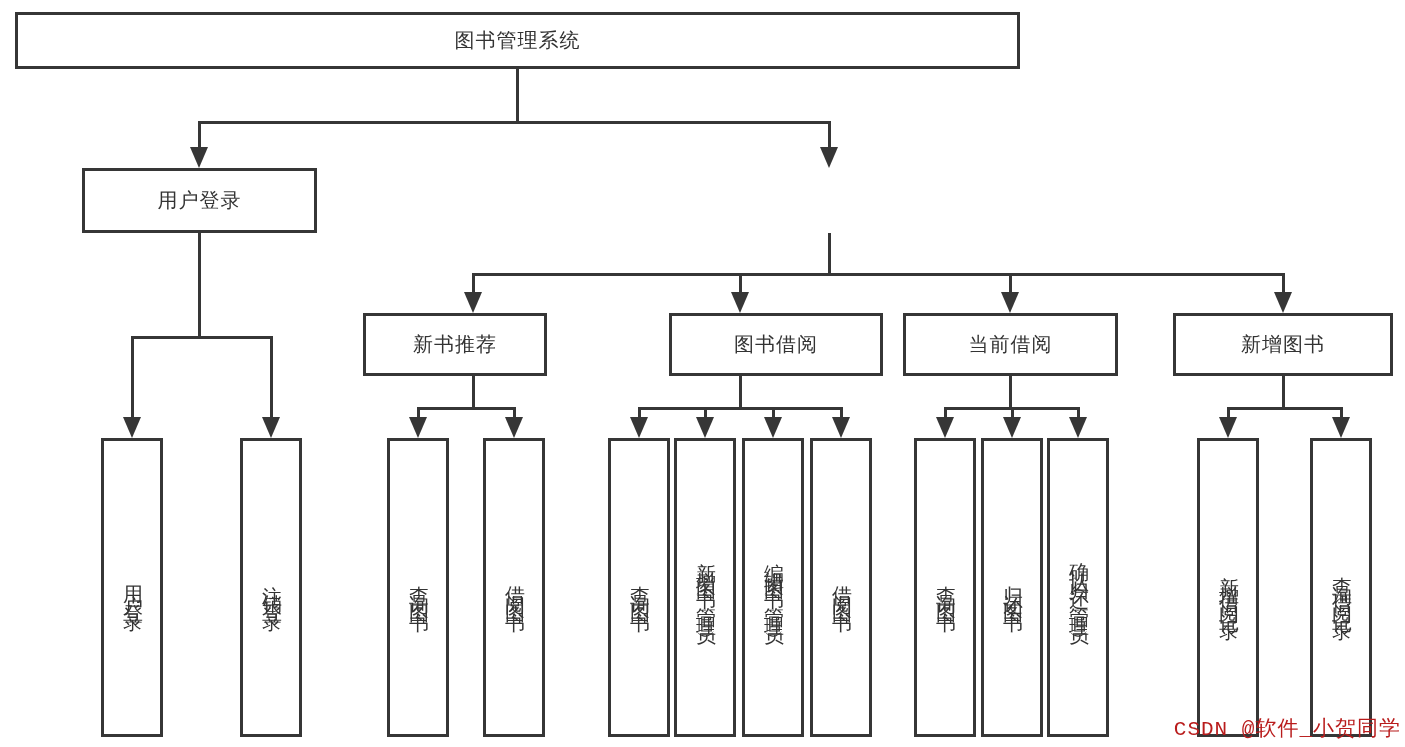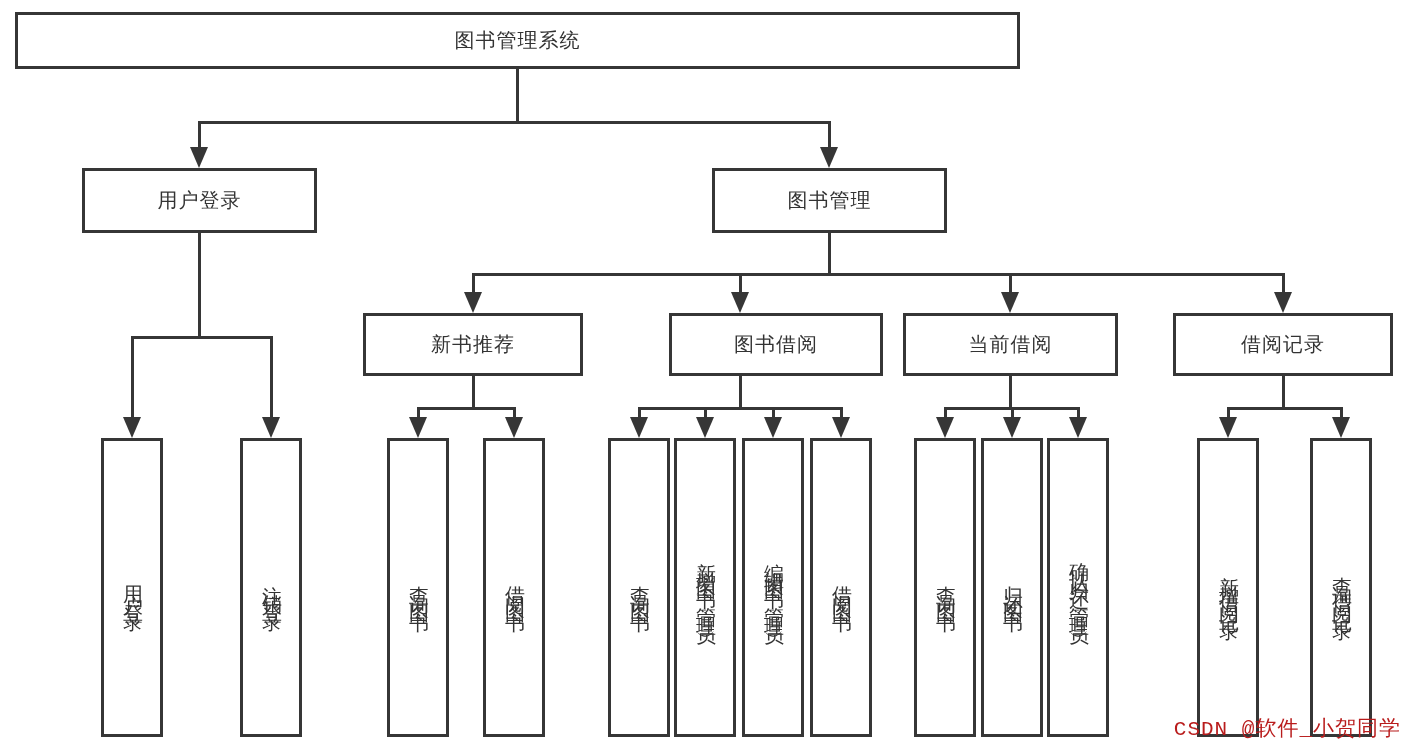--- a/index.html
+++ b/index.html
@@ -89,38 +89,37 @@
 <div id="canvas">
 
   <div class="node" style="left:15px; top:12px; width:1005px; height:57px;">图书管理系统</div>
 
   <div class="vline" style="left:516px; top:69px; height:54px;"></div>
   <div class="hline" style="left:198px; top:121px; width:633px;"></div>
   <div class="varrow" style="left:198px; top:121px; height:26px;"></div>
   <div class="varrow" style="left:828px; top:121px; height:26px;"></div>
 
   <div class="node" style="left:82px; top:168px; width:235px; height:65px;">用户登录</div>
-  <div class="node" style="left:712px; top:168px; width:235px; height:65px;">图书管理</div>
 
   <div class="vline" style="left:198px; top:233px; height:106px;"></div>
   <div class="hline" style="left:131px; top:336px; width:142px;"></div>
   <div class="varrow" style="left:131px; top:336px; height:81px;"></div>
   <div class="varrow" style="left:270px; top:336px; height:81px;"></div>
 
   <div class="vline" style="left:828px; top:233px; height:42px;"></div>
   <div class="hline" style="left:472px; top:273px; width:813px;"></div>
   <div class="varrow" style="left:472px; top:273px; height:19px;"></div>
   <div class="varrow" style="left:739px; top:273px; height:19px;"></div>
   <div class="varrow" style="left:1009px; top:273px; height:19px;"></div>
   <div class="varrow" style="left:1282px; top:273px; height:19px;"></div>
 
-  <div class="node" style="left:363px; top:313px; width:220px; height:63px;">新书推荐</div>
+  <div class="node" style="left:363px; top:313px; width:184px; height:63px;">新书推荐</div>
   <div class="node" style="left:633px; top:313px; width:214px; height:63px;margin-left:36px;">图书借阅</div>
   <div class="node" style="left:903px; top:313px; width:215px; height:63px;">当前借阅</div>
-  <div class="node" style="left:1173px; top:313px; width:220px; height:63px;">借阅记录</div>
+  <div class="node" style="left:1173px; top:313px; width:220px; height:63px;">新增图书</div>
 
   <div class="vline" style="left:472px; top:376px; height:33px;"></div>
   <div class="hline" style="left:417px; top:407px; width:99px;"></div>
   <div class="varrow" style="left:417px; top:407px; height:10px;"></div>
   <div class="varrow" style="left:513px; top:407px; height:10px;"></div>
 
   <div class="vline" style="left:739px; top:376px; height:33px;"></div>
   <div class="hline" style="left:638px; top:407px; width:205px;"></div>
   <div class="varrow" style="left:638px; top:407px; height:10px;"></div>
   <div class="varrow" style="left:704px; top:407px; height:10px;"></div>

